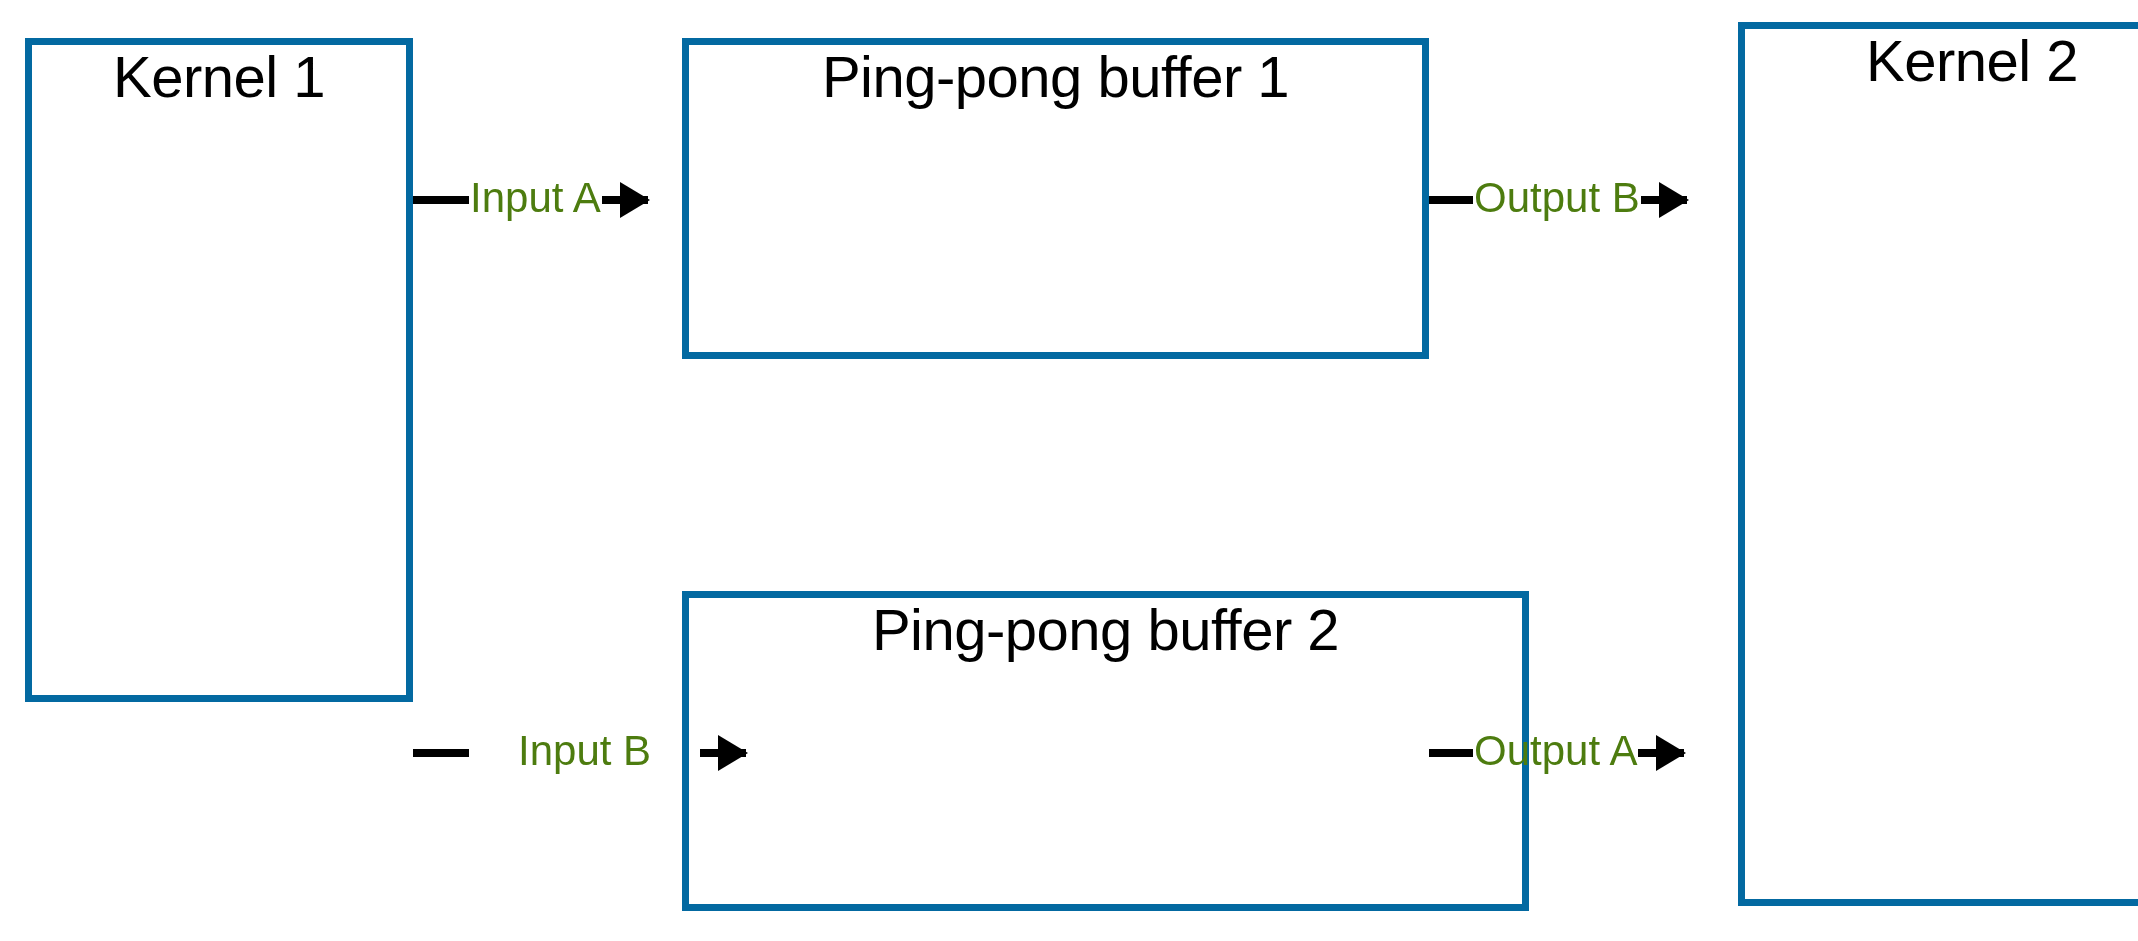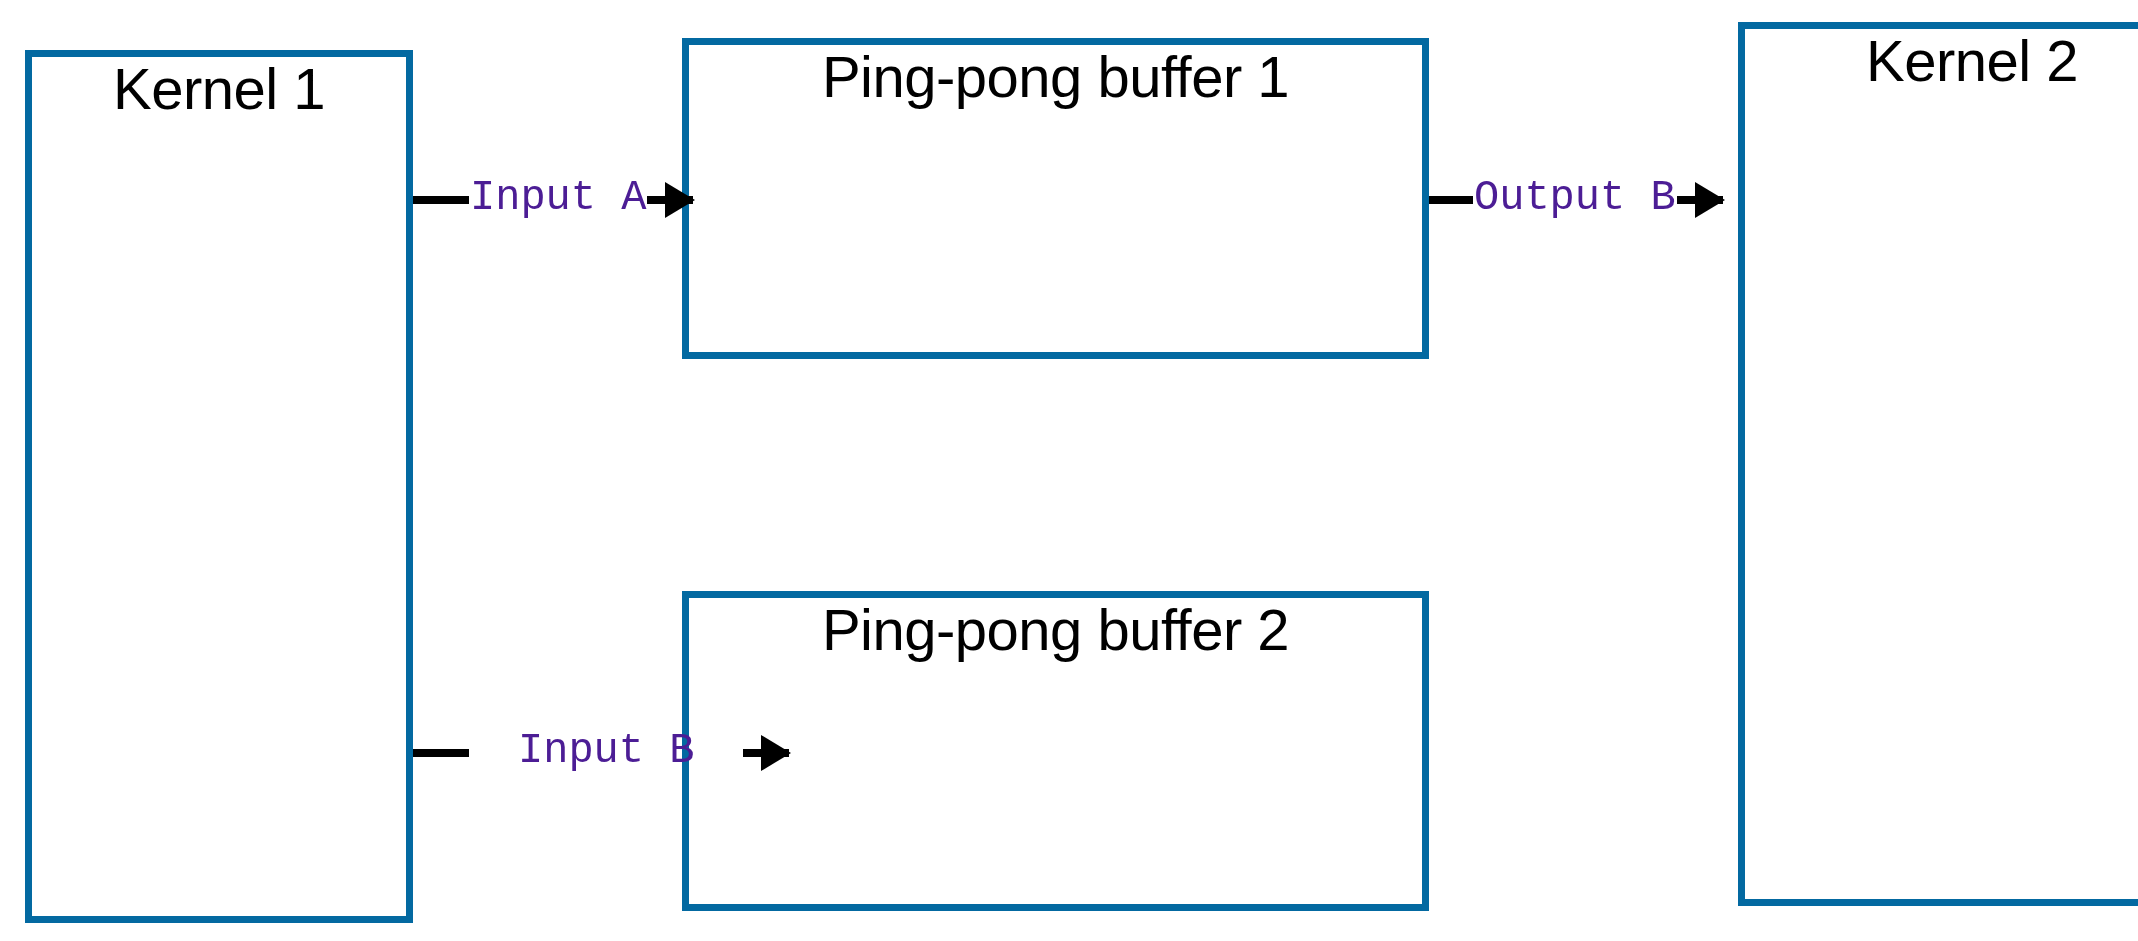--- a/index.html
+++ b/index.html
@@ -29,46 +29,45 @@
   }
   .box-label {
     color: #000000;
     font-size: 58px;
     line-height: 1.1;
     letter-spacing: -0.5px;
     white-space: nowrap;
     text-align: center;
   }
 
-  #kernel-1 { left: 25px;   top: 50px;  width: 388px; height: 873px; }
+  #kernel-1 { left: 25px;   top: 38px;  width: 388px; height: 664px; }
   #kernel-2 { left: 1738px; top: 22px;  width: 456px; height: 884px; padding-left: 12px; }
   #buffer-1 { left: 682px;  top: 38px;  width: 747px; height: 321px; }
-  #buffer-2 { left: 682px;  top: 591px; width: 747px; height: 320px; }
+  #buffer-2 { left: 682px;  top: 591px; width: 847px; height: 320px; }
 
   
   .connector {
     position: absolute;
     display: flex;
     align-items: center;
     height: 60px;
   }
   .conn-line {
     height: 8px;
     background: #000000;
     flex: 0 0 auto;
   }
   .conn-label {
-    color: #4c1d95;
+    color: #4d7c0f;
     font-size: 42px;
     line-height: 1;
     white-space: nowrap;
     padding: 0 1px;
     position: relative;
     top: -2px;
-    font-family: Liberation Mono, monospace;
   }
   .conn-arrow {
     position: relative;
     flex: 0 0 auto;
     width: 46px;
     height: 8px;
     background: #000000;
   }
   .conn-arrow::after {
     content: "";
@@ -131,14 +130,19 @@
     <span class="conn-label">Output B</span>
     <span class="conn-arrow"></span>
   </div>
 
   <div class="connector" id="conn-input-b">
     <span class="conn-line"></span>
     <span class="conn-label">Input B</span>
     <span class="conn-arrow"></span>
   </div>
 
+  <div class="connector" id="conn-output-a">
+    <span class="conn-line"></span>
+    <span class="conn-label">Output A</span>
+    <span class="conn-arrow"></span>
+  </div>
 
 </div>
 
 </body></html>

